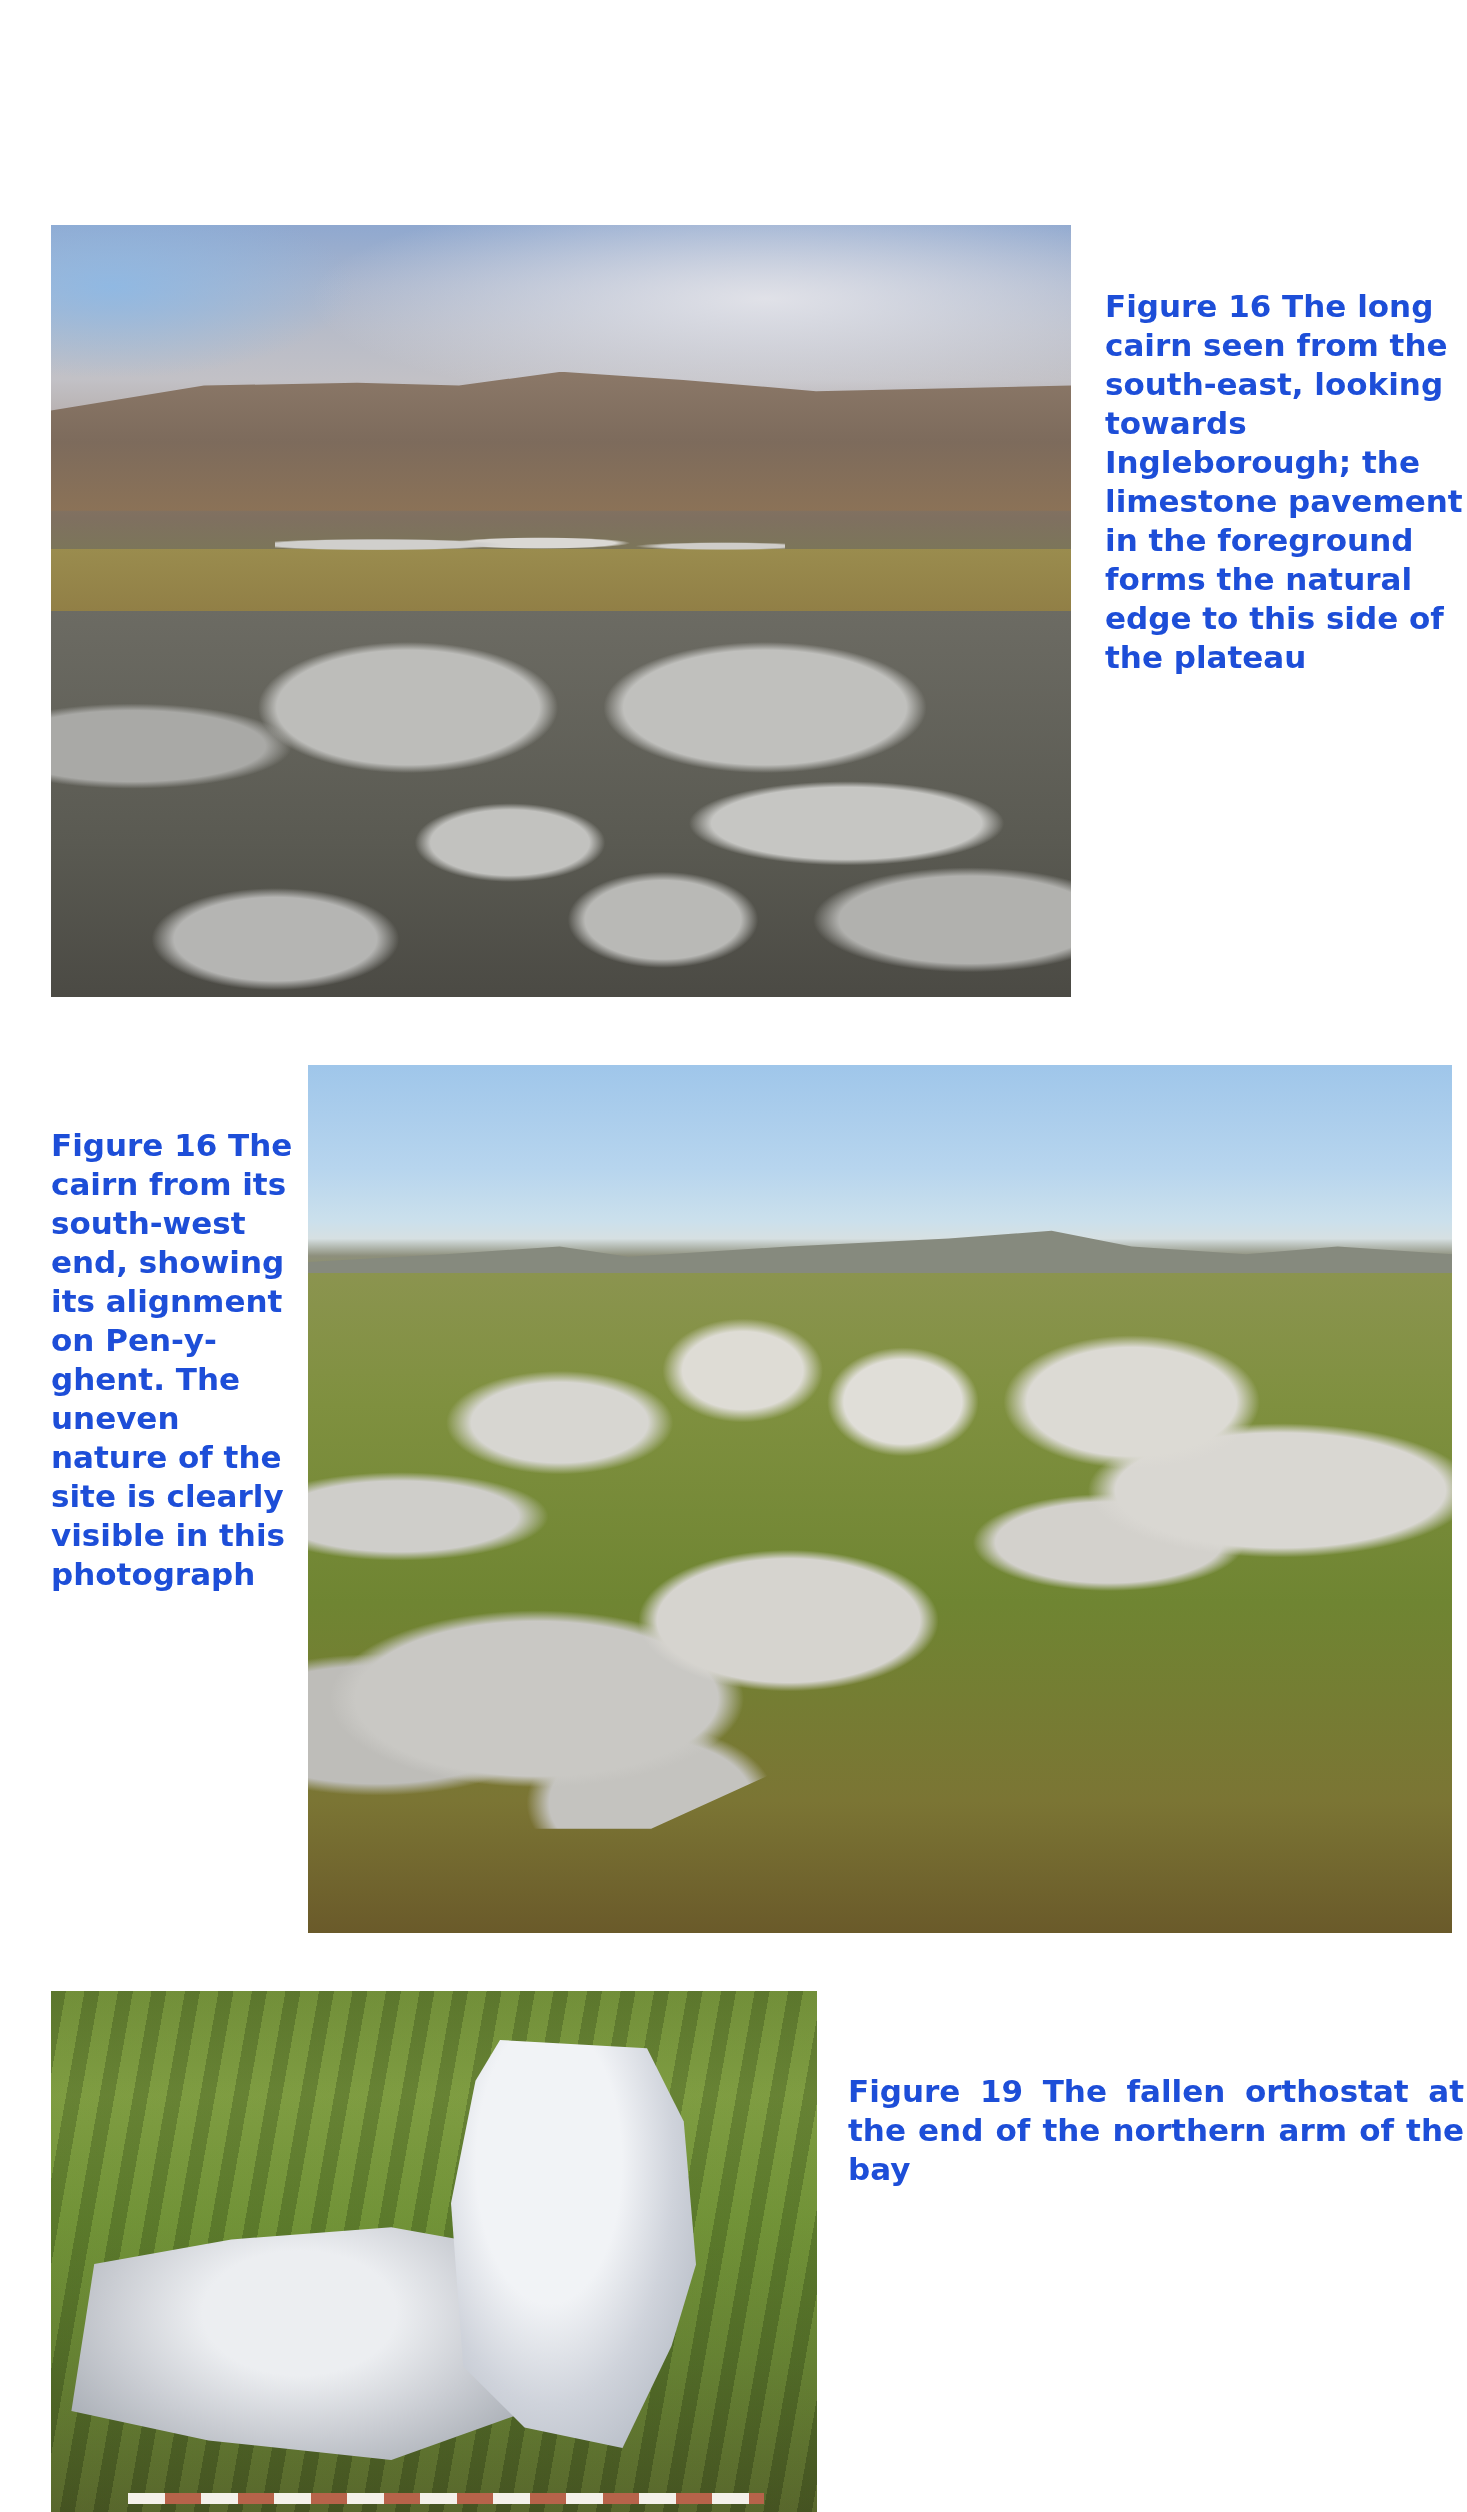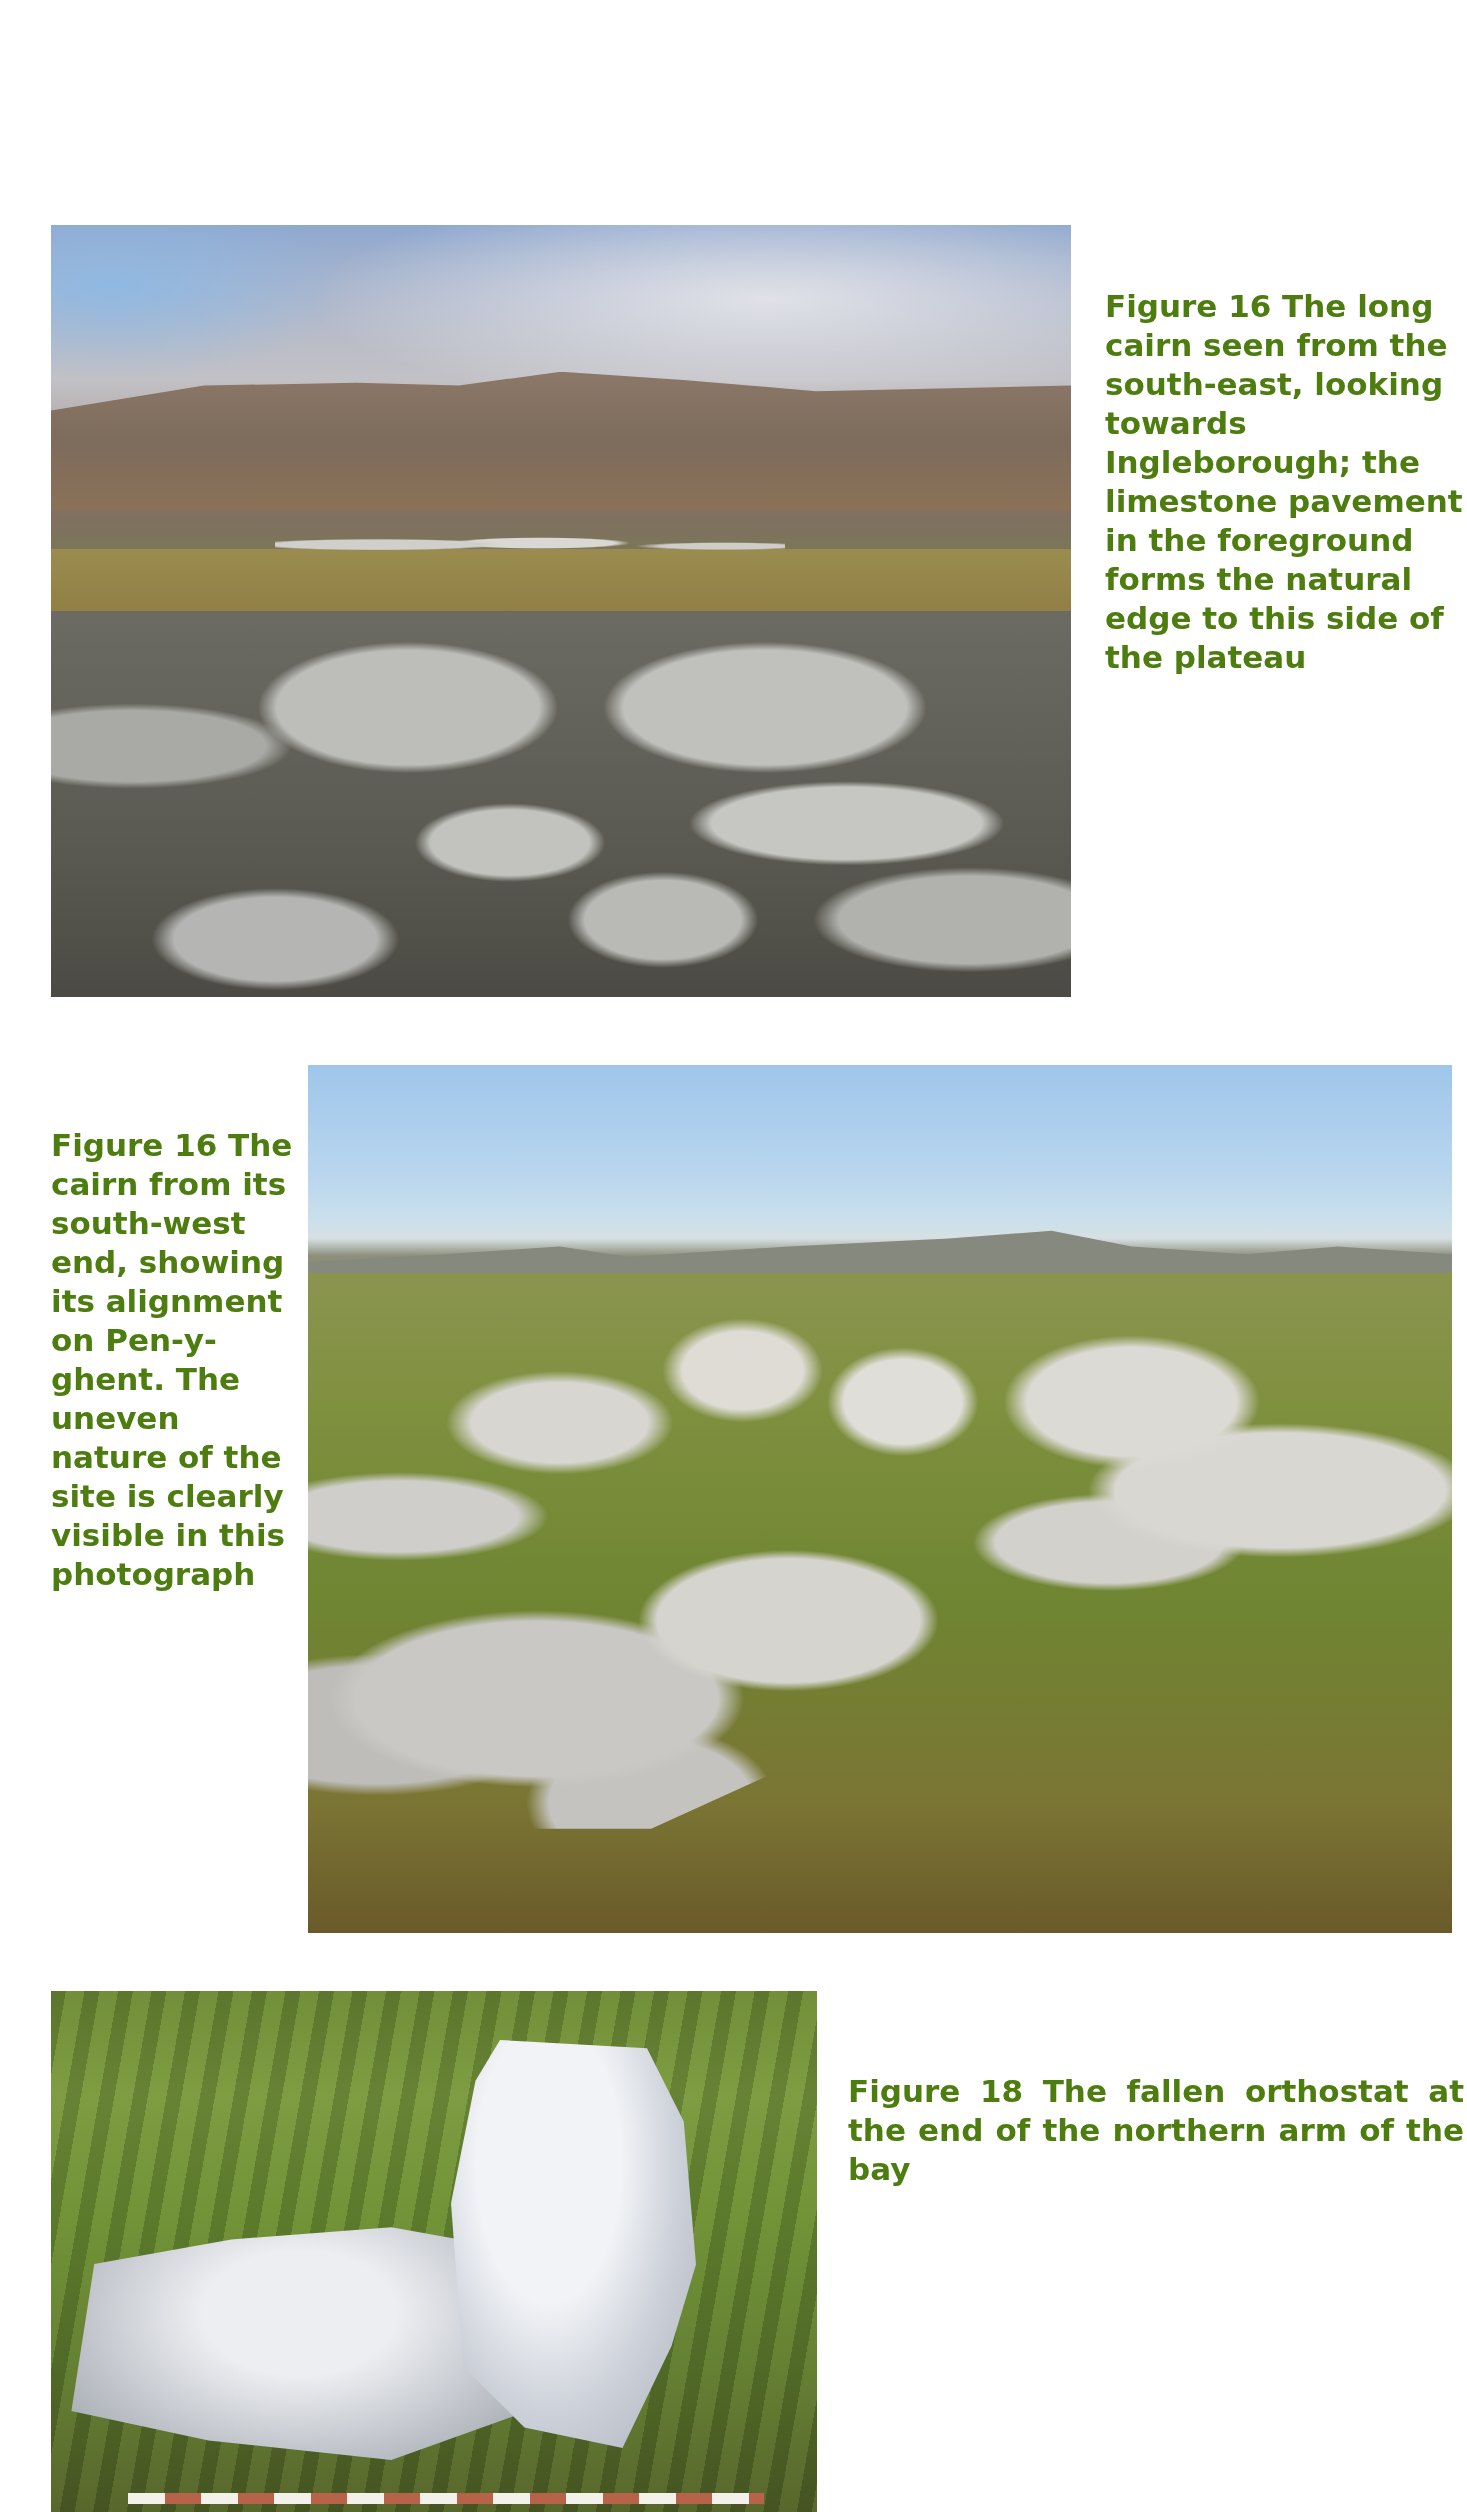--- a/index.html
+++ b/index.html
@@ -1,20 +1,20 @@
 <!DOCTYPE html>
 <html style="font-size:13px"><head>
   <meta charset="utf-8">
   <style>
     html, body { margin: 0; padding: 0; background: #ffffff; }
     body { width: 1467px; height: 2512px; position: relative; overflow: hidden;
            font-family: "DejaVu Sans", sans-serif; color: #000; }
     .photo { position: absolute; overflow: hidden; }
     .caption { position: absolute; font-family: "DejaVu Sans", sans-serif; font-weight: bold;
-               color: #4d7c0f; margin: 0; }
+               color: #1d4ed8; margin: 0; }
 
     
     #fig16 { left: 51px; top: 225px; width: 1020px; height: 772px;
       background:
         linear-gradient(180deg, #8fa8cf 0%, #a9b5cc 8%, #b8bcc8 14%, #c2c1c6 20%, #b9b3b3 24%, #9a8474 27%, #8a7463 33%, #7f7060 38%, #7b7758 43%, #848a5e 48%, #8e8d58 52%, #927e4c 58%, #8a7a52 63%, #7d7c6e 68%, #88888a 76%, #7a7a7c 86%, #5e5f5d 100%);
     }
     #fig16 .sky-blue { position:absolute; left:0; top:0; width:30%; height:20%;
       background: radial-gradient(ellipse at 20% 40%, rgba(140,185,230,0.85), rgba(140,185,230,0) 70%); }
     #fig16 .clouds { position:absolute; left:25%; top:0; width:75%; height:24%;
       background: radial-gradient(ellipse at 60% 40%, rgba(230,230,235,0.9), rgba(200,200,210,0) 70%); }
@@ -100,14 +100,14 @@
   <div class="rocks"></div>
 </div>
 <p class="caption" id="cap17">Figure 16 The cairn from its south-west end, showing its alignment on Pen-y-ghent. The uneven nature of the site is clearly visible in this photograph</p>
 
 <div class="photo" id="fig18">
   <div class="grass-stripes"></div>
   <div class="stone-fallen"></div>
   <div class="stone-upright"></div>
   <div class="scale-bar"></div>
 </div>
-<p class="caption" id="cap18">Figure 18  The fallen orthostat at the end of the northern arm of the bay</p>
+<p class="caption" id="cap18">Figure 19  The fallen orthostat at the end of the northern arm of the bay</p>
 
 
 </body></html>

